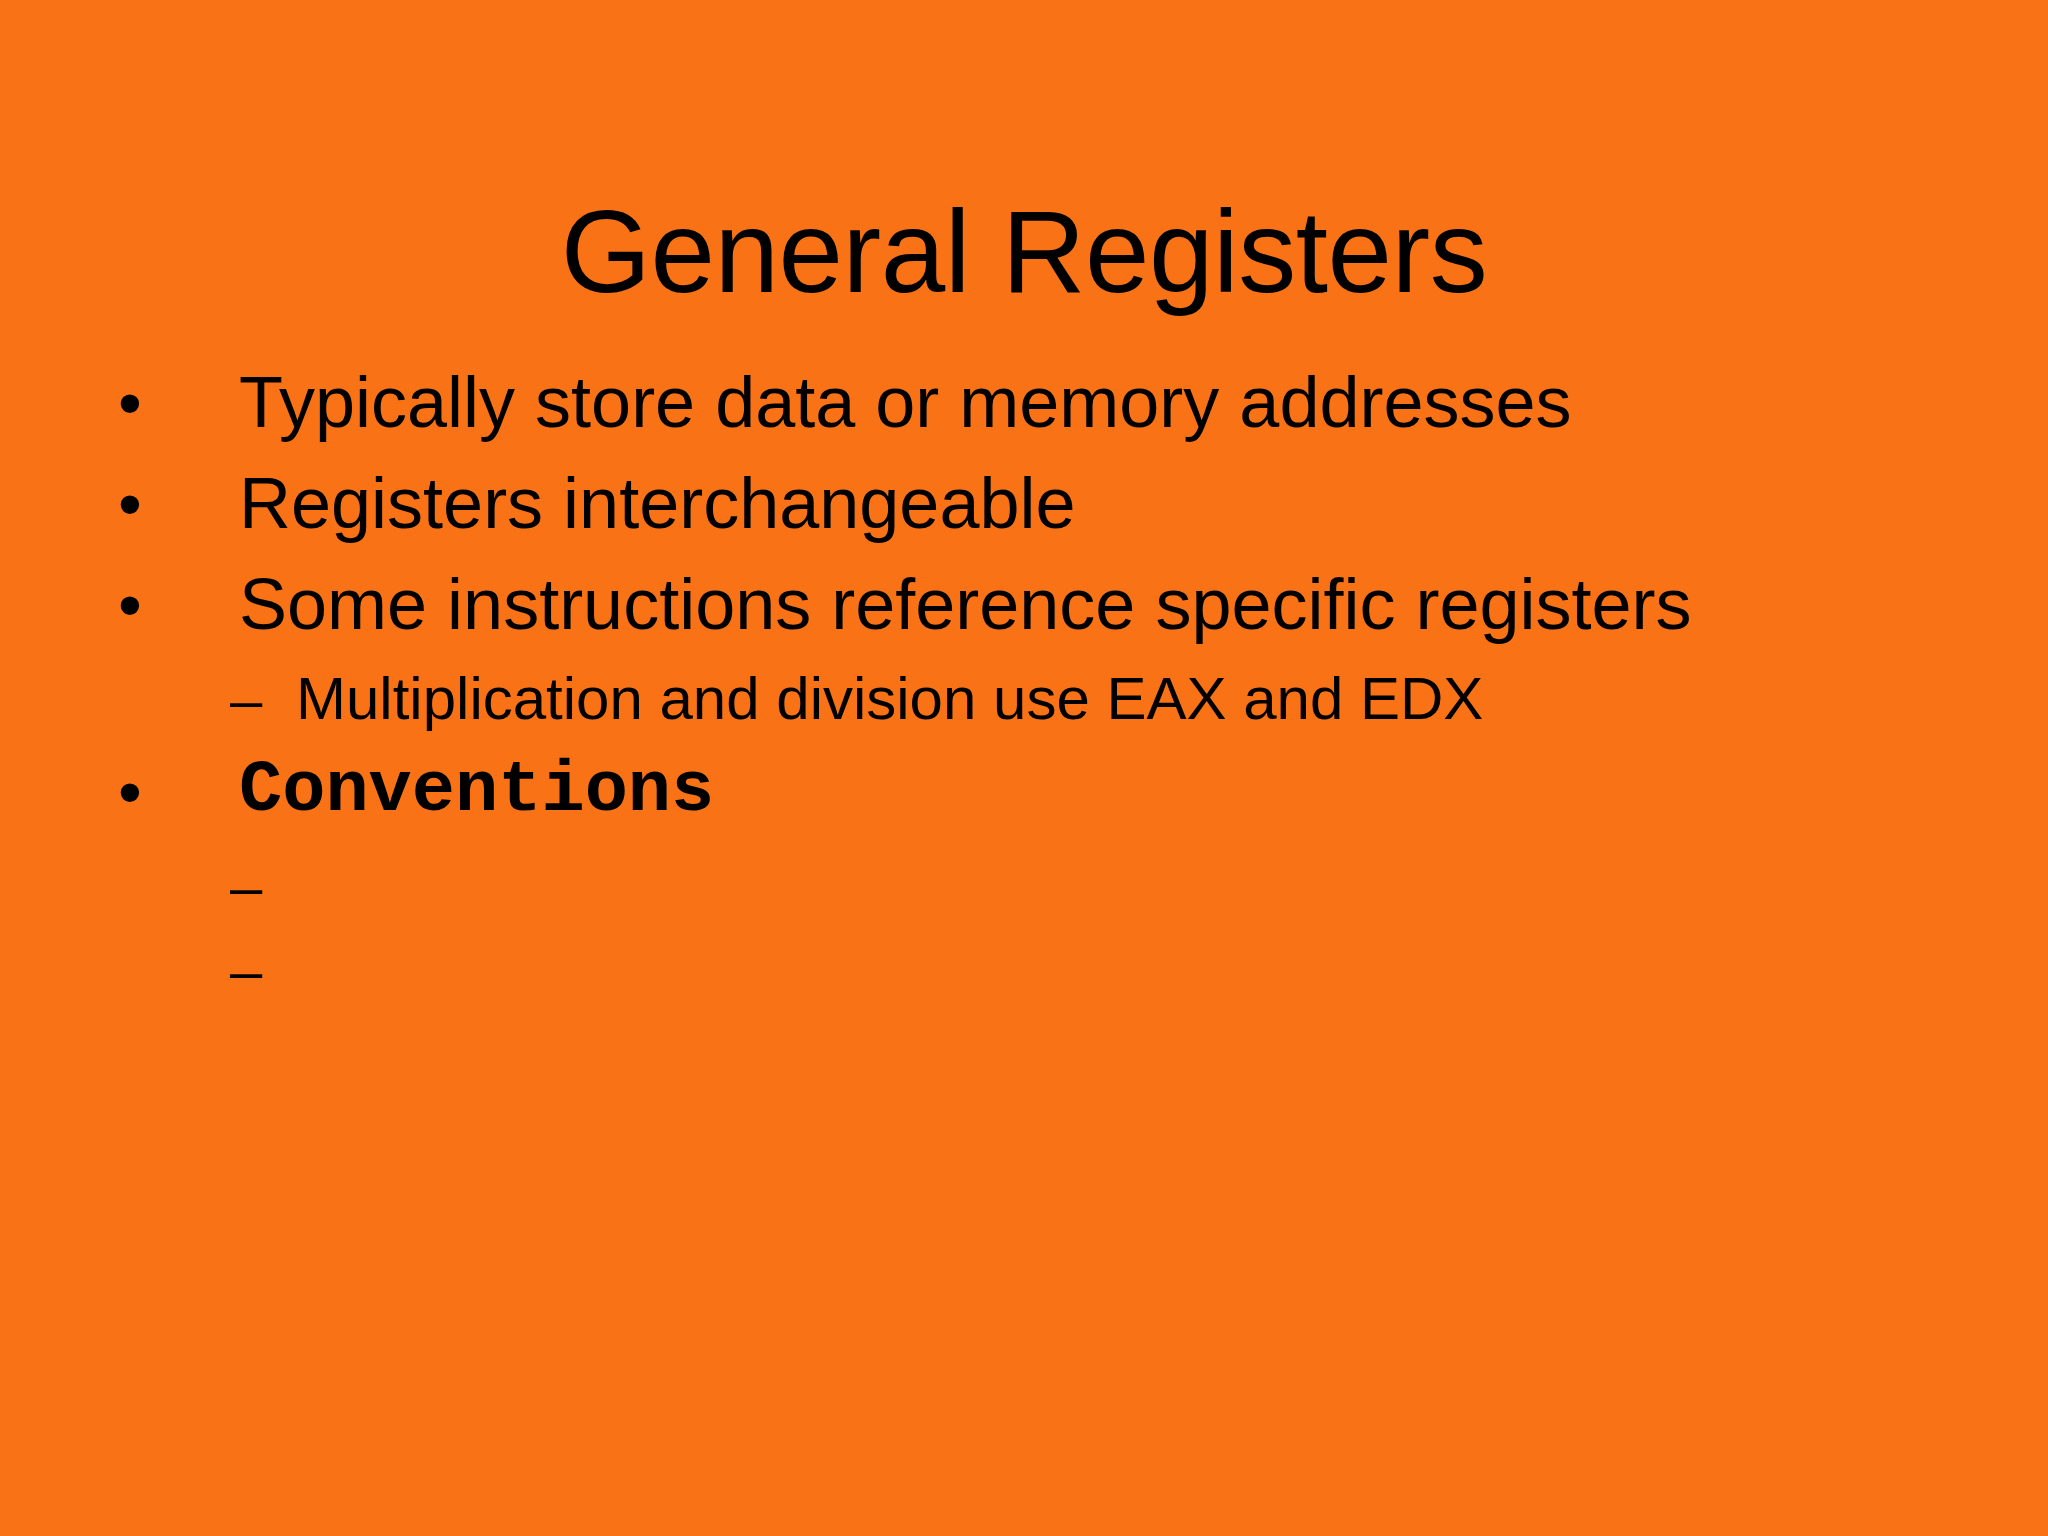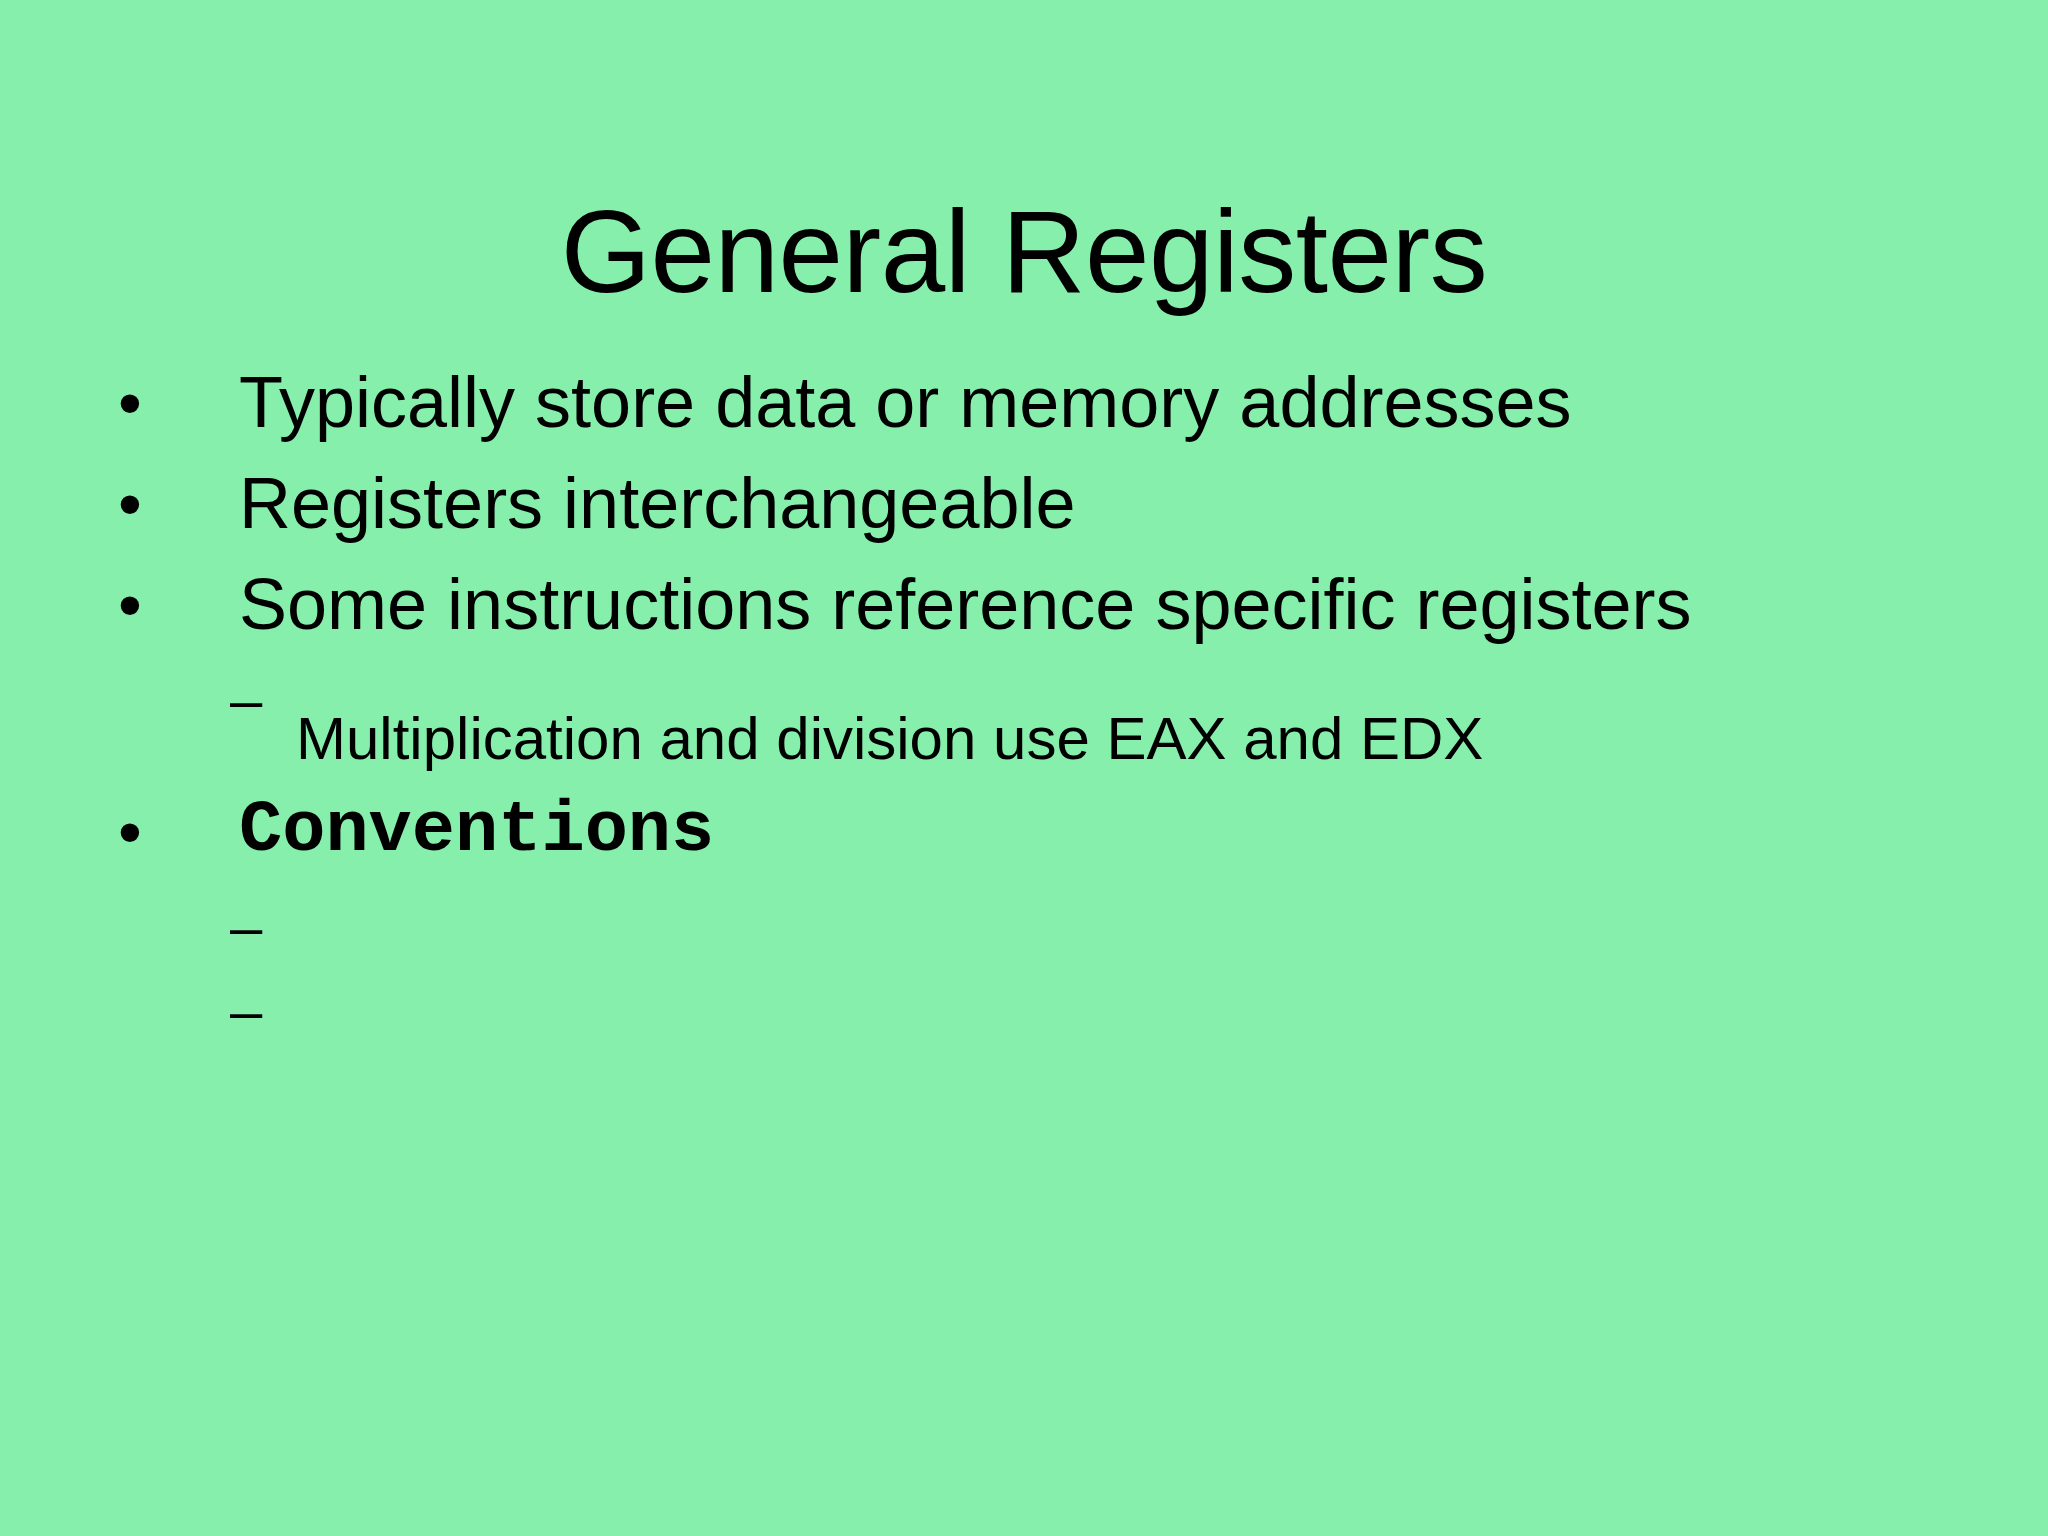--- a/index.html
+++ b/index.html
@@ -10,21 +10,21 @@
   }
 
   body {
     font-family: "Liberation Sans", sans-serif;
   }
 
   .slide {
     position: relative;
     width: 2048px;
     height: 1536px;
-    background: #86efac;
+    background: #f97316;
     color: #000000;
     box-sizing: border-box;
     overflow: hidden;
   }
 
   
   .slide-title {
     position: absolute;
     left: 104px;
     top: 112px;
@@ -90,21 +90,20 @@
     line-height: 1.0;
     text-align: left;
     position: relative;
     top: 2px;
   }
   .bullet-row.lvl2 .bullet-text {
     font-size: 60px;
     line-height: 1.0;
     font-weight: 400;
     white-space: nowrap;
-    margin-top: 40px;
   }
 
   .bullet-marker {
     user-select: none;
   }
 </style>
 </head>
 <body>
 
 <div class="slide">

